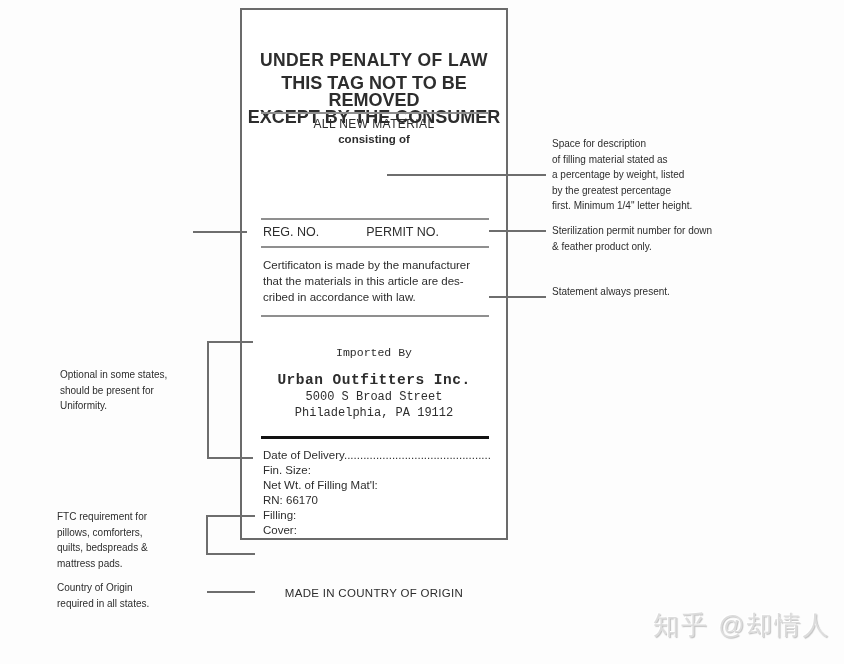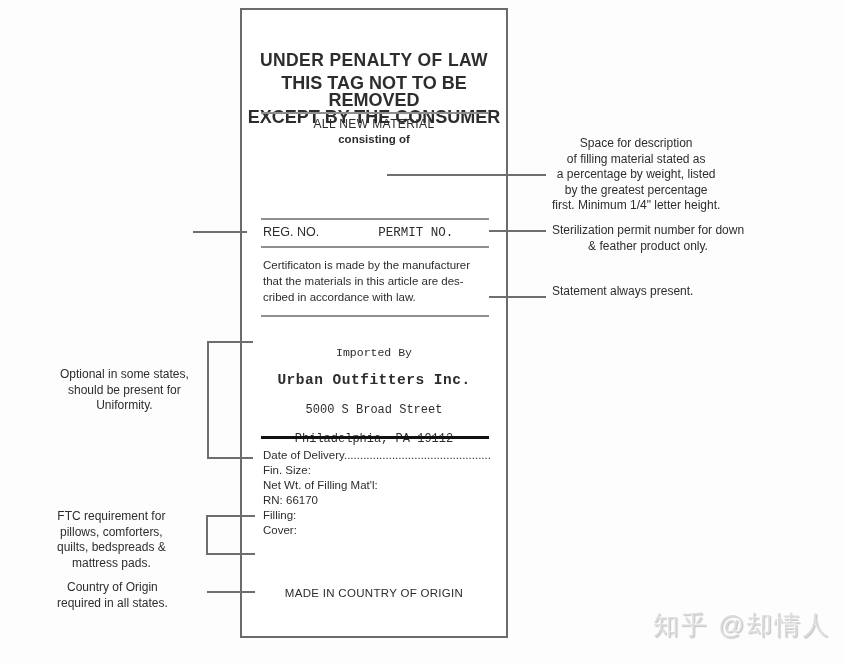--- a/index.html
+++ b/index.html
@@ -10,21 +10,21 @@
     background: #fdfdfd;
     font-family: "Liberation Sans", sans-serif;
     color: #2d2d2d;
     overflow: hidden;
   }
 
   
   .tag {
     position: absolute;
     left: 240px; top: 8px;
-    width: 268px; height: 630px;
+    width: 268px; height: 532px;
     border: 2px solid #6b6b6b;
     background: #ffffff;
     box-sizing: border-box;
     z-index: 1;
     padding-left: 32px;
   }
   .tag-header { position: absolute; top: 40px; left: 0; width: 100%; text-align: center; }
   .penalty-heading { font-size: 17.5px; font-weight: bold; letter-spacing: 0.4px; }
   .penalty-sub { font-size: 18px; font-weight: bold; line-height: 17px; margin-top: 4px; }
 
@@ -33,50 +33,49 @@
   .rule-2 { top: 208px; }
   .rule-3 { top: 236px; }
   .rule-4 { top: 305px; }
   .rule-thick { position: absolute; left: 19px; width: 228px; top: 426px; height: 3px; background: #121212; }
 
   .material-block { position: absolute; top: 107px; left: 0; width: 100%; text-align: center; }
   .material-heading { font-size: 12px; font-weight: normal; letter-spacing: 0.4px; }
   .material-sub { font-size: 11.5px; font-weight: bold; margin-top: 2px; }
 
   .reg-row { position: absolute; top: 215px; left: 21px; font-size: 12.5px; white-space: nowrap; }
-  .permit-label { margin-left: 59px; font-family: Liberation Mono, monospace; }
+  .permit-label { margin-left: 47px; }
 
   .cert-text {
     position: absolute; top: 247px; left: 21px;
     font-size: 11.5px; line-height: 16px; white-space: pre-line;
   }
 
   .importer-block { position: absolute; top: 336px; left: 0; width: 100%; text-align: center; font-family: Liberation Mono, monospace; }
   .imported-by { font-size: 11.5px; }
   .importer-name { font-size: 14.5px; font-weight: bold; letter-spacing: 0.5px; margin-top: 13px; }
-  .importer-addr { font-size: 12px; line-height: 14px; margin-top: 15px; }
+  .importer-addr { font-size: 12px; line-height: 14px; margin-top: 2px; }
 
   .fields-block {
     position: absolute; top: 438px; left: 21px;
     font-size: 11.5px; line-height: 15px; white-space: nowrap;
   }
 
   .origin-line {
     position: absolute; top: 577px; left: 0; width: 100%;
     text-align: center; font-size: 11.5px; letter-spacing: 0.3px;
   }
 
   
   .note {
     position: absolute;
-    font-size: 12px; line-height: 15.5px;
+    font-size: 10px; line-height: 15.5px;
     white-space: pre-line;
     color: #2d2d2d;
     z-index: 3;
-    text-align: center;
   }
   .note-l1 { left: 57px;  top: 177px; }
   .note-l2 { left: 60px;  top: 367px; }
   .note-l3 { left: 57px;  top: 509px; }
   .note-l4 { left: 57px;  top: 580px; }
   .note-r1 { left: 552px; top: 136px; }
   .note-r2 { left: 552px; top: 223px; }
   .note-r3 { left: 552px; top: 284px; }
 
   

